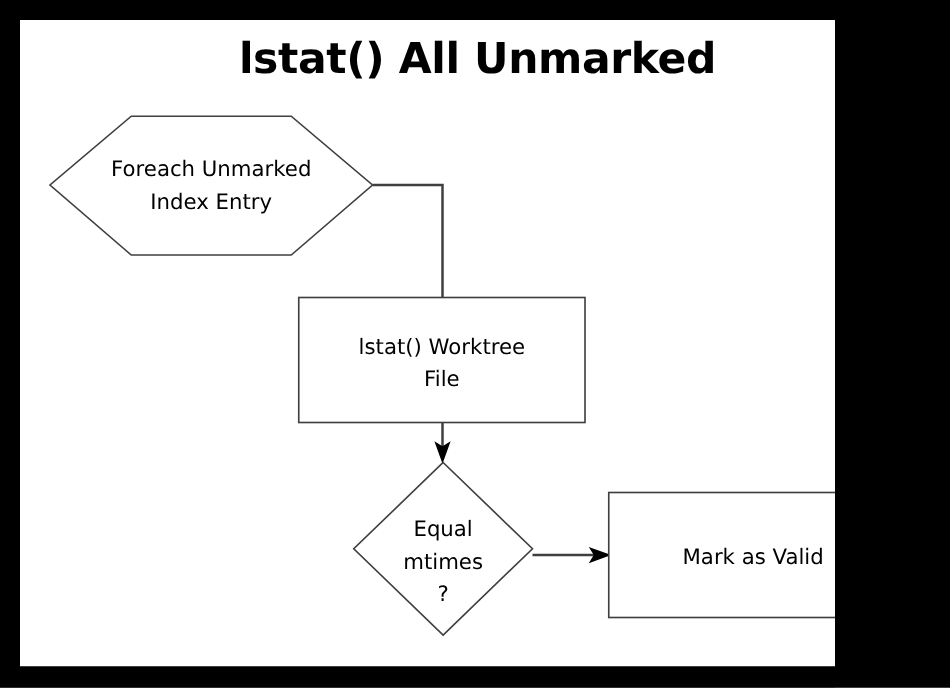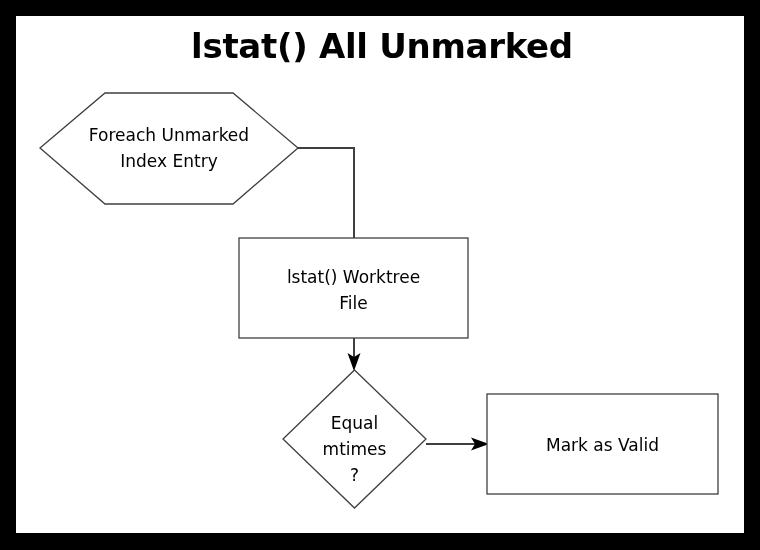--- a/index.html
+++ b/index.html
@@ -2,21 +2,21 @@
 <html><head>
 <meta charset="utf-8">
 <style>
   html, body {
     margin: 0;
     padding: 0;
     background: #000000;
   }
   #page {
     position: relative;
-    width: 760px;
+    width: 668px;
     height: 550px;
     background: #000000;
     overflow: hidden;
     font-family: "DejaVu Sans", "Liberation Sans", sans-serif;
   }
   #canvas {
     position: absolute;
     left: 16px;
     top: 16px;
     width: 728px;

